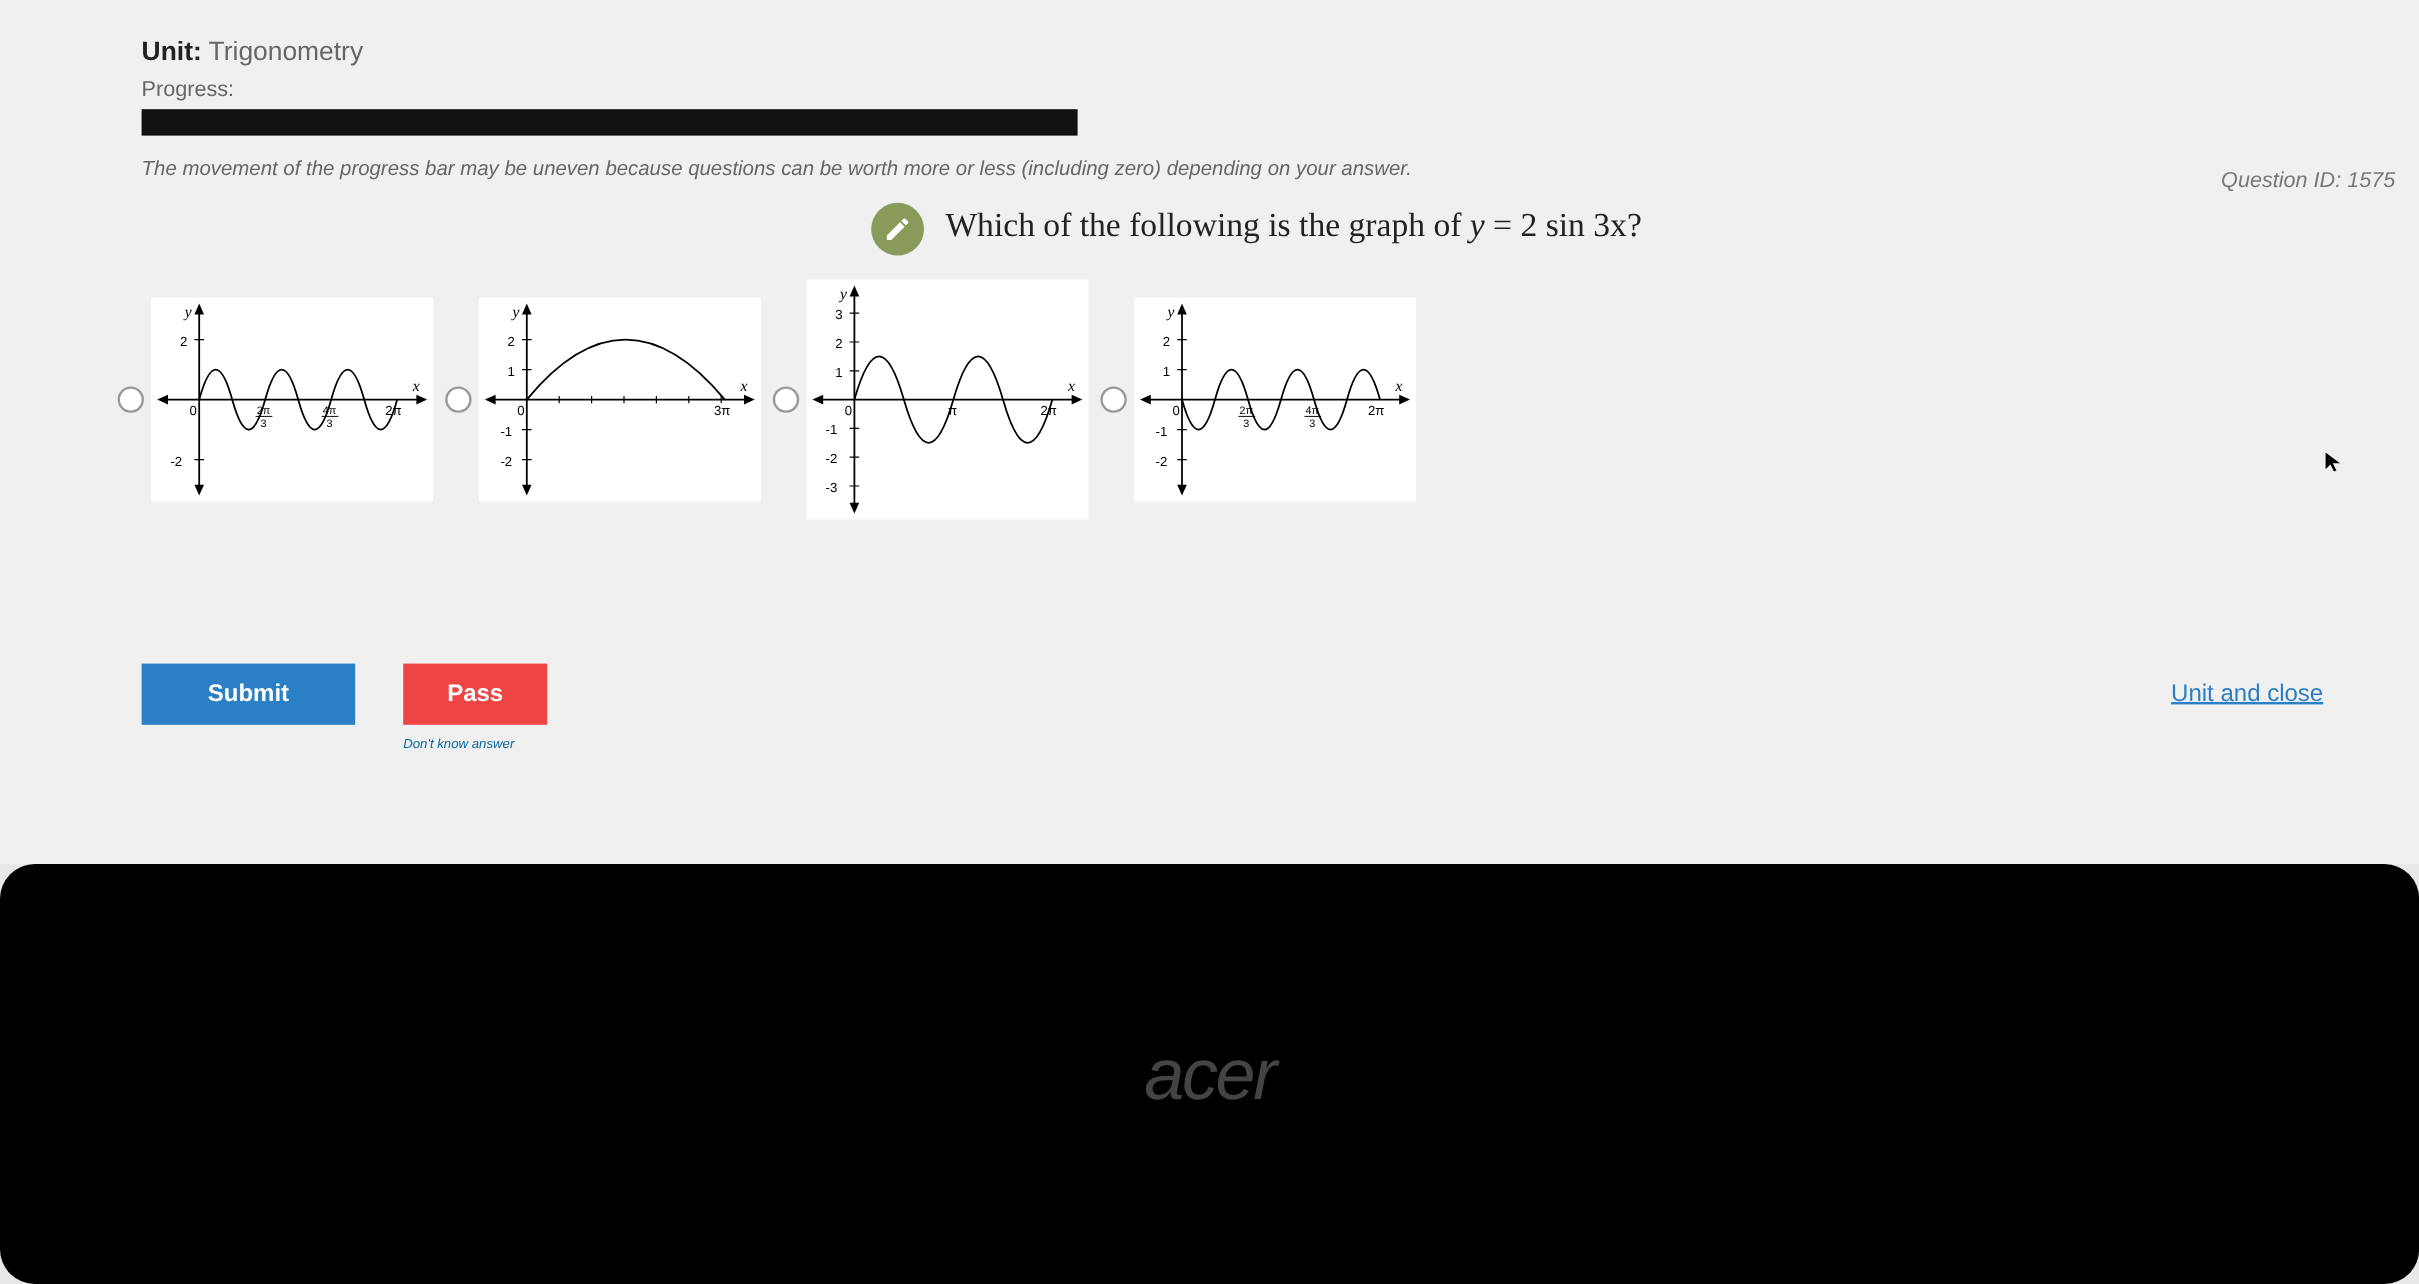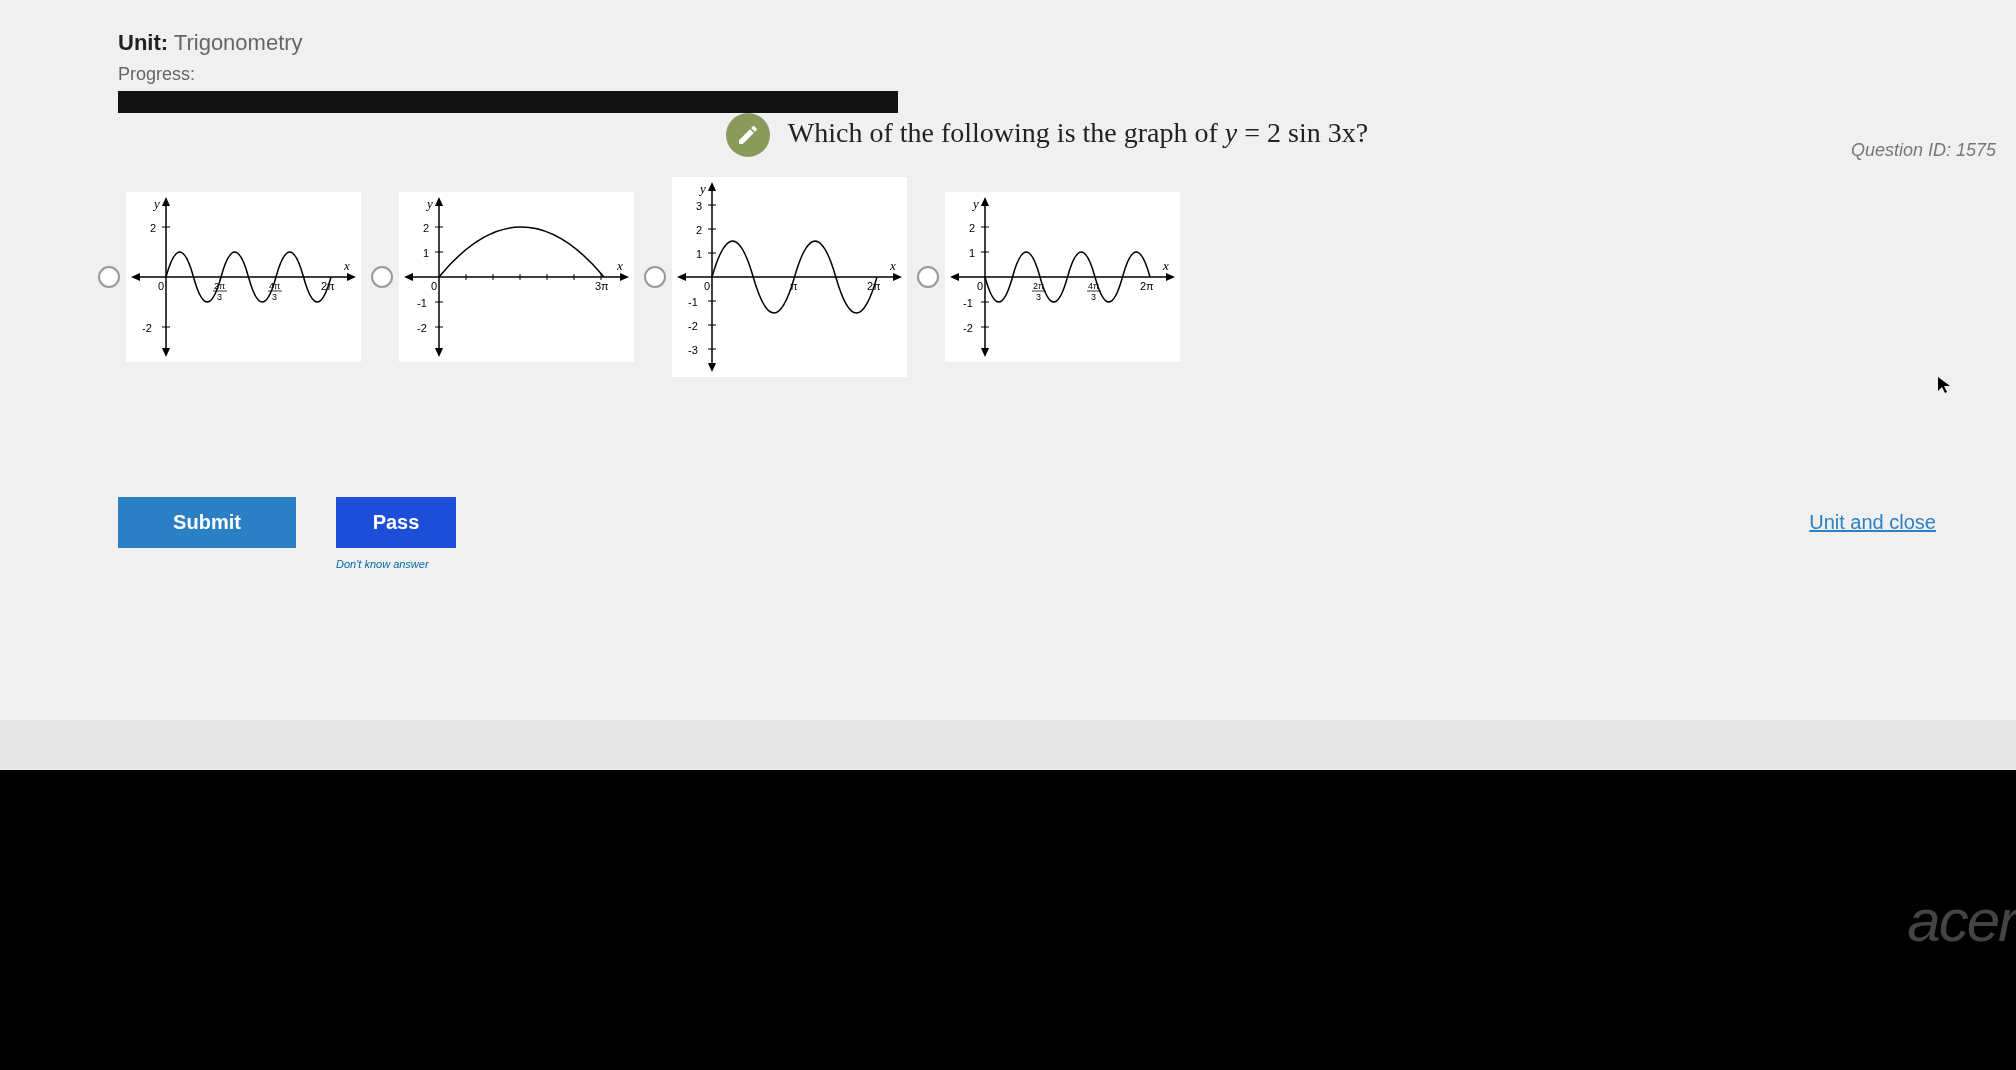--- a/index.html
+++ b/index.html
@@ -134,21 +134,21 @@
       font-size: 20px;
       border: none;
       cursor: pointer;
       font-weight: bold;
     }
     .btn-submit {
       background: #2b7fc4;
       color: #fff;
     }
     .btn-pass {
-      background: #1d4ed8;
+      background: #ef4444;
       color: #fff;
       width: 120px;
     }
     .pass-wrapper { display: flex; flex-direction: column; align-items: flex-start; }
     .dont-know {
       font-style: italic;
       color: #0369a1;
       font-size: 11px;
       margin-top: 10px;
     }
@@ -160,25 +160,26 @@
       text-decoration: underline;
       font-size: 20px;
       cursor: pointer;
     }
     
     .laptop-bezel {
       position: absolute;
       bottom: 0;
       left: 0;
       right: 0;
-      height: 300px;
+      height: 350px;
       background: #000;
       display: flex;
       align-items: center;
-      justify-content: flex-end;
+      justify-content: center;
+      border-radius: 29px;
     }
     .laptop-logo {
       color: #444;
       font-size: 60px;
       font-style: italic;
       font-family: Arial, sans-serif;
       letter-spacing: -2px;
     }
     .cursor-arrow {
       position: absolute;
@@ -198,20 +199,21 @@
   <div class="content-area">
     <div class="unit-header">
       <strong>Unit:</strong>
       <span>Trigonometry</span>
     </div>
     <div class="progress-label">Progress:</div>
     <div class="progress-bar-outer">
       <div class="progress-bar-inner"></div>
     </div>
     <div class="question-id">Question ID: 1575</div>
+    <div class="progress-note">The movement of the progress bar may be uneven because questions can be worth more or less (including zero) depending on your answer.</div>
 
     <div class="question-row">
       <div class="pencil-icon">
         <svg viewBox="0 0 24 24">
             <path d="M3 17.25V21h3.75L17.81 9.94l-3.75-3.75L3 17.25zM20.71 7.04c.39-.39.39-1.02 0-1.41l-2.34-2.34c-.39-.39-1.02-.39-1.41 0l-1.83 1.83 3.75 3.75 1.83-1.83z"></path>
           </svg>
       </div>
       <div class="question-text">
         <span>Which of the following is the graph of </span><span class="italic">y</span><span> = </span><span>2 sin 3x</span><span>?</span>
       </div>

